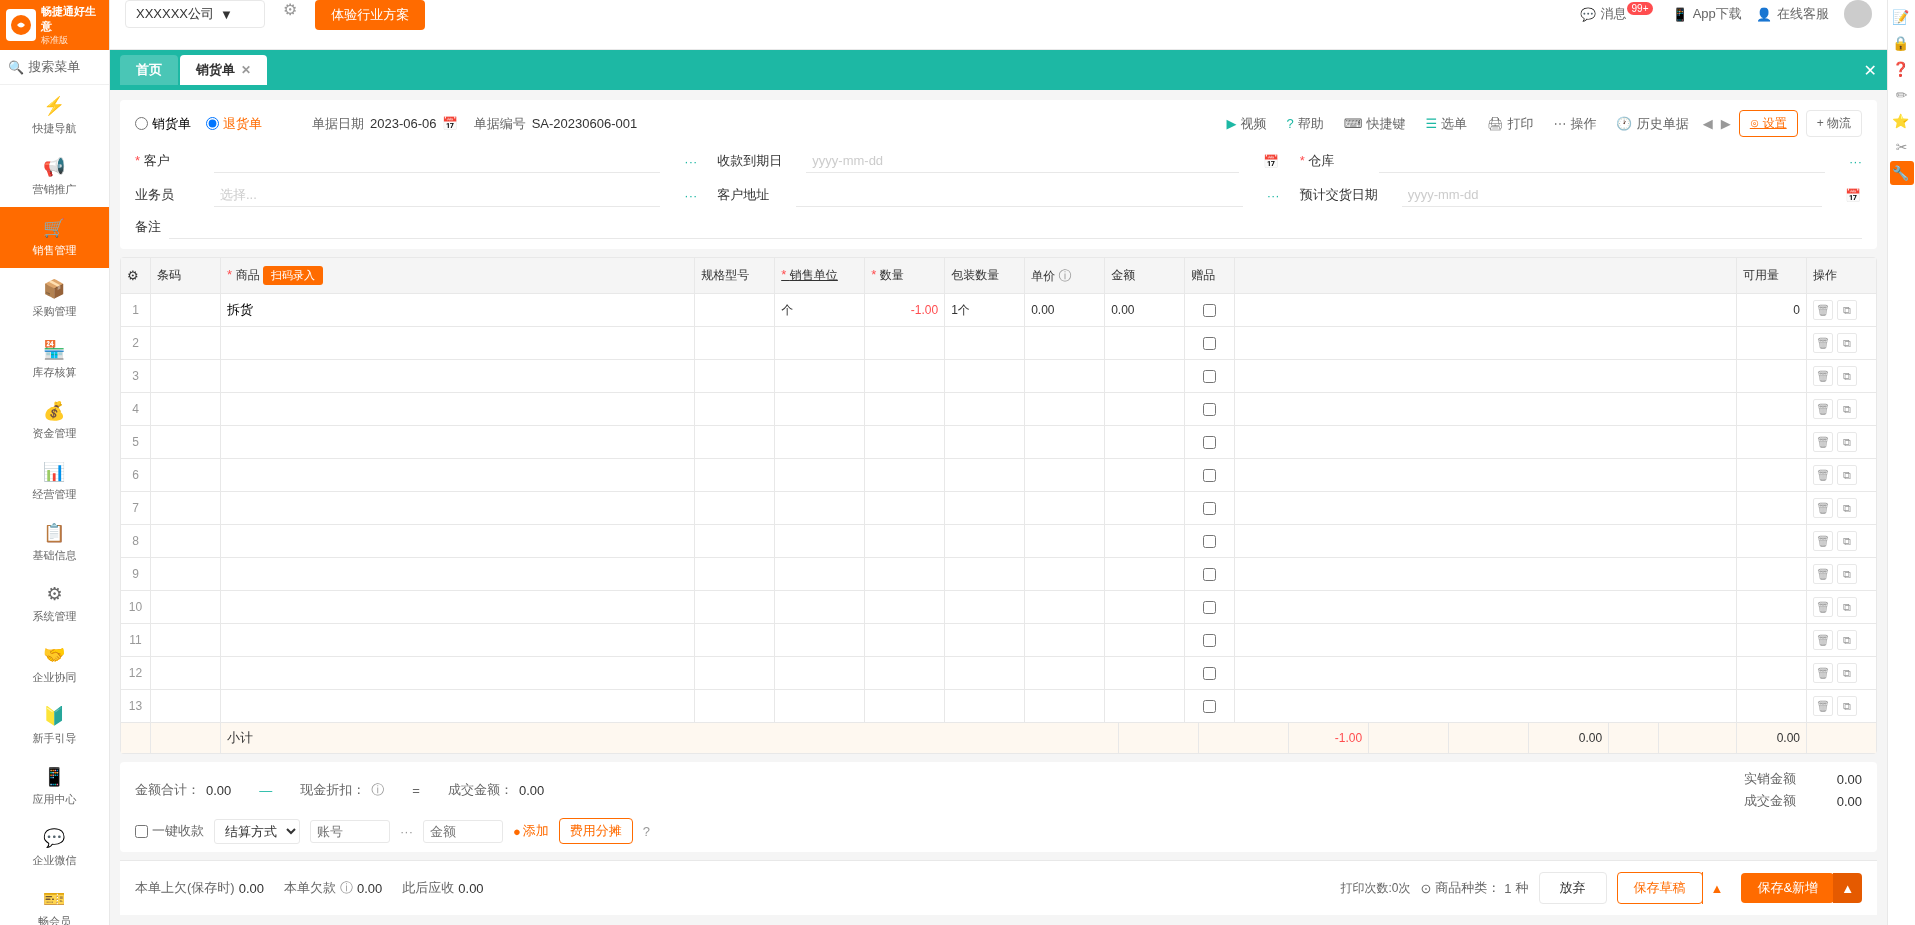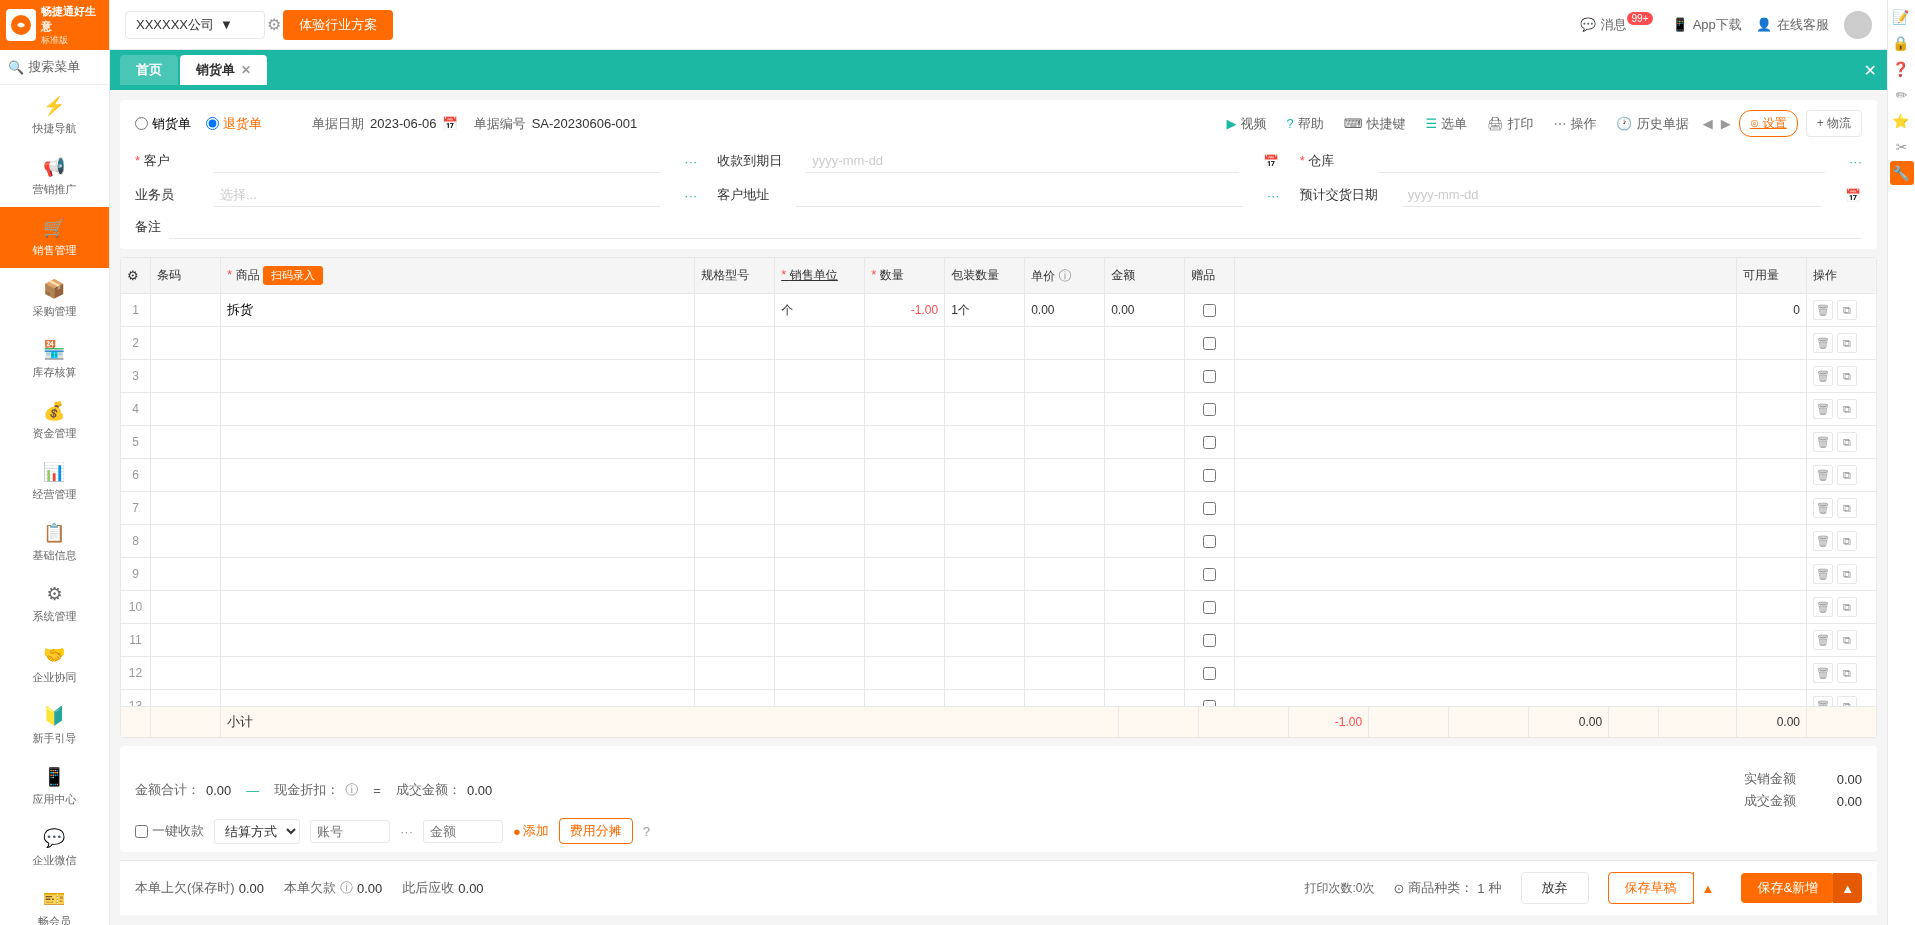--- a/index.html
+++ b/index.html
@@ -13,21 +13,21 @@
     .sidebar-search { display: flex; align-items: center; gap: 4px; padding: 8px 8px; color: #666; cursor: pointer; border-bottom: 1px solid #f0f0f0; }
     .sidebar-item { display: flex; flex-direction: column; align-items: center; padding: 10px 8px; cursor: pointer; color: #666; transition: all 0.2s; gap: 4px; }
     .sidebar-item.active { background: #ff6b00; color: #fff; }
     .sidebar-item .icon { font-size: 18px; }
     .sidebar-item .label { font-size: 11px; }
 
     
     .main { flex: 1; display: flex; flex-direction: column; height: 925px; overflow: hidden; }
 
     
-    .topbar { height: 50px; background: #fff; display: flex; align-items: center; padding: 0 15px; border-bottom: 1px solid #e8e8e8; gap: 2px; flex-shrink: 0; }
+    .topbar { height: 50px; background: #fff; display: flex; align-items: flex-start; padding: 0 15px; border-bottom: 1px solid #e8e8e8; gap: 18px; flex-shrink: 0; }
     .topbar-company { display: flex; align-items: center; gap: 6px; padding: 4px 10px; border: 1px solid #e8e8e8; border-radius: 4px; cursor: pointer; color: #333; min-width: 140px; }
     .topbar-gear { color: #999; cursor: pointer; font-size: 16px; }
     .topbar-trial { background: #ff6b00; color: #fff; border: none; padding: 6px 16px; border-radius: 4px; cursor: pointer; font-size: 13px; }
     .topbar-right { margin-left: auto; display: flex; align-items: center; gap: 15px; color: #666; }
     .topbar-right-item { display: flex; align-items: center; gap: 4px; cursor: pointer; }
     .badge { background: #ff4d4f; color: #fff; border-radius: 10px; padding: 1px 5px; font-size: 10px; position: relative; top: -6px; left: -4px; }
     .topbar-avatar { width: 28px; height: 28px; background: #ccc; border-radius: 50%; }
 
     
     .tabbar { height: 40px; background: #1db8a4; display: flex; align-items: center; padding: 0 10px; gap: 2px; flex-shrink: 0; }
@@ -45,21 +45,21 @@
     .form-header { display: flex; align-items: center; gap: 20px; margin-bottom: 12px; }
     .radio-group { display: flex; gap: 15px; align-items: center; }
     .radio-item { display: flex; align-items: center; gap: 4px; cursor: pointer; }
     .radio-item input { cursor: pointer; }
     .form-meta { display: flex; align-items: center; gap: 15px; margin-left: 30px; }
     .form-meta-item { display: flex; align-items: center; gap: 6px; color: #666; }
     .form-meta-value { color: #333; font-weight: 500; }
     .toolbar-right { margin-left: auto; display: flex; align-items: center; gap: 8px; }
     .toolbar-btn { display: flex; align-items: center; gap: 4px; color: #666; cursor: pointer; font-size: 12px; padding: 2px 6px; }
     .toolbar-btn-icon { color: #1db8a4; }
-    .settings-btn { background: #fff; border: 1px solid #ff6b00; color: #ff6b00; padding: 4px 10px; border-radius: 12px; cursor: pointer; display: flex; align-items: center; gap: 4px; font-size: 12px; text-decoration: underline; }
+    .settings-btn { background: #fff; border: 1px solid #ff6b00; color: #ff6b00; padding: 4px 10px; border-radius: 4px; cursor: pointer; display: flex; align-items: center; gap: 4px; font-size: 12px; text-decoration: underline; }
     .logistics-btn { background: #fff; border: 1px solid #e8e8e8; color: #666; padding: 4px 10px; border-radius: 4px; cursor: pointer; display: flex; align-items: center; gap: 4px; font-size: 12px; }
 
     .form-fields { display: grid; grid-template-columns: 1fr 1fr 1fr; gap: 10px 20px; }
     .field-row { display: flex; align-items: center; gap: 24px; }
     .field-label { color: #333; white-space: nowrap; min-width: 55px; }
     .field-label.required::before { content: '* '; color: #ff4d4f; }
     .field-input { flex: 1; border: none; border-bottom: 1px solid #e8e8e8; padding: 4px 6px; color: #333; background: transparent; outline: none; min-width: 0; }
     .field-input::placeholder { color: #ccc; }
     .field-dots { color: #1db8a4; cursor: pointer; }
     .field-cal { color: #1db8a4; cursor: pointer; }
@@ -80,39 +80,39 @@
     .scan-btn { background: #ff6b00; color: #fff; border: none; padding: 2px 8px; border-radius: 3px; cursor: pointer; font-size: 11px; white-space: nowrap; }
     .checkbox-cell { display: flex; justify-content: center; align-items: center; }
     .action-cell { display: flex; gap: 4px; align-items: center; }
     .action-btn { color: #999; cursor: pointer; border: 1px solid #e8e8e8; background: #fff; width: 20px; height: 20px; display: flex; align-items: center; justify-content: center; border-radius: 2px; font-size: 11px; }
 
     
     .subtotal-row td { background: #fef8f0; font-weight: 500; }
 
     
     .bottom-section { background: #fff; border-radius: 4px; padding: 8px 15px; flex-shrink: 0; }
-    .summary-row { display: flex; align-items: center; gap: 15px; margin-bottom: 8px; margin-top: 16px; }
+    .summary-row { display: flex; align-items: center; gap: 28px; margin-bottom: 8px; }
     .summary-item { display: flex; align-items: center; gap: 6px; }
     .summary-label { color: #666; }
     .summary-value { color: #333; font-weight: 500; }
     .summary-eq { color: #666; }
     .payment-row { display: flex; align-items: center; gap: 10px; }
     .checkbox-label { display: flex; align-items: center; gap: 4px; color: #666; cursor: pointer; }
     .select-input { border: 1px solid #e8e8e8; padding: 3px 6px; border-radius: 3px; background: #fff; color: #333; }
     .text-input-small { border: 1px solid #e8e8e8; padding: 3px 6px; border-radius: 3px; width: 80px; }
     .add-btn { color: #ff6b00; cursor: pointer; display: flex; align-items: center; gap: 2px; }
     .expense-btn { background: #fff; border: 1px solid #ff6b00; color: #ff6b00; padding: 3px 10px; border-radius: 4px; cursor: pointer; }
     .help-icon { color: #999; cursor: pointer; }
 
     
     .footer-bar { height: 55px; background: #fff; border-top: 1px solid #e8e8e8; display: flex; align-items: center; padding: 0 15px; gap: 10px; flex-shrink: 0; }
     .footer-info { display: flex; gap: 20px; color: #666; font-size: 12px; }
     .footer-info-item { display: flex; align-items: center; gap: 4px; }
     .footer-info-value { color: #333; }
-    .footer-actions { margin-left: auto; display: flex; gap: 19px; align-items: center; justify-content: center; }
+    .footer-actions { margin-left: auto; display: flex; gap: 10px; align-items: center; justify-content: center; }
     .footer-print-info { color: #666; font-size: 12px; display: flex; align-items: center; gap: 6px; }
     .footer-goods-info { display: flex; align-items: center; gap: 4px; color: #666; font-size: 12px; cursor: pointer; }
     .discard-btn { border: 1px solid #e8e8e8; background: #fff; color: #333; padding: 6px 20px; border-radius: 4px; cursor: pointer; }
     .save-draft-btn { border: 1px solid #ff6b00; background: #fff; color: #ff6b00; padding: 6px 16px; border-radius: 4px; cursor: pointer; display: flex; align-items: center; gap: 4px; }
     .save-new-btn { background: #ff6b00; color: #fff; border: none; padding: 6px 16px; border-radius: 4px; cursor: pointer; display: flex; align-items: center; gap: 4px; }
     .split-arrow { background: #e55a00; color: #fff; border: none; padding: 6px 8px; border-radius: 0 4px 4px 0; cursor: pointer; margin-left: -1px; }
 
     
     .right-panel { width: 28px; background: #fff; border-left: 1px solid #e8e8e8; display: flex; flex-direction: column; align-items: center; padding: 5px 0; gap: 2px; flex-shrink: 0; }
     .right-panel-btn { width: 24px; height: 24px; display: flex; align-items: center; justify-content: center; cursor: pointer; color: #999; font-size: 14px; border-radius: 3px; }

